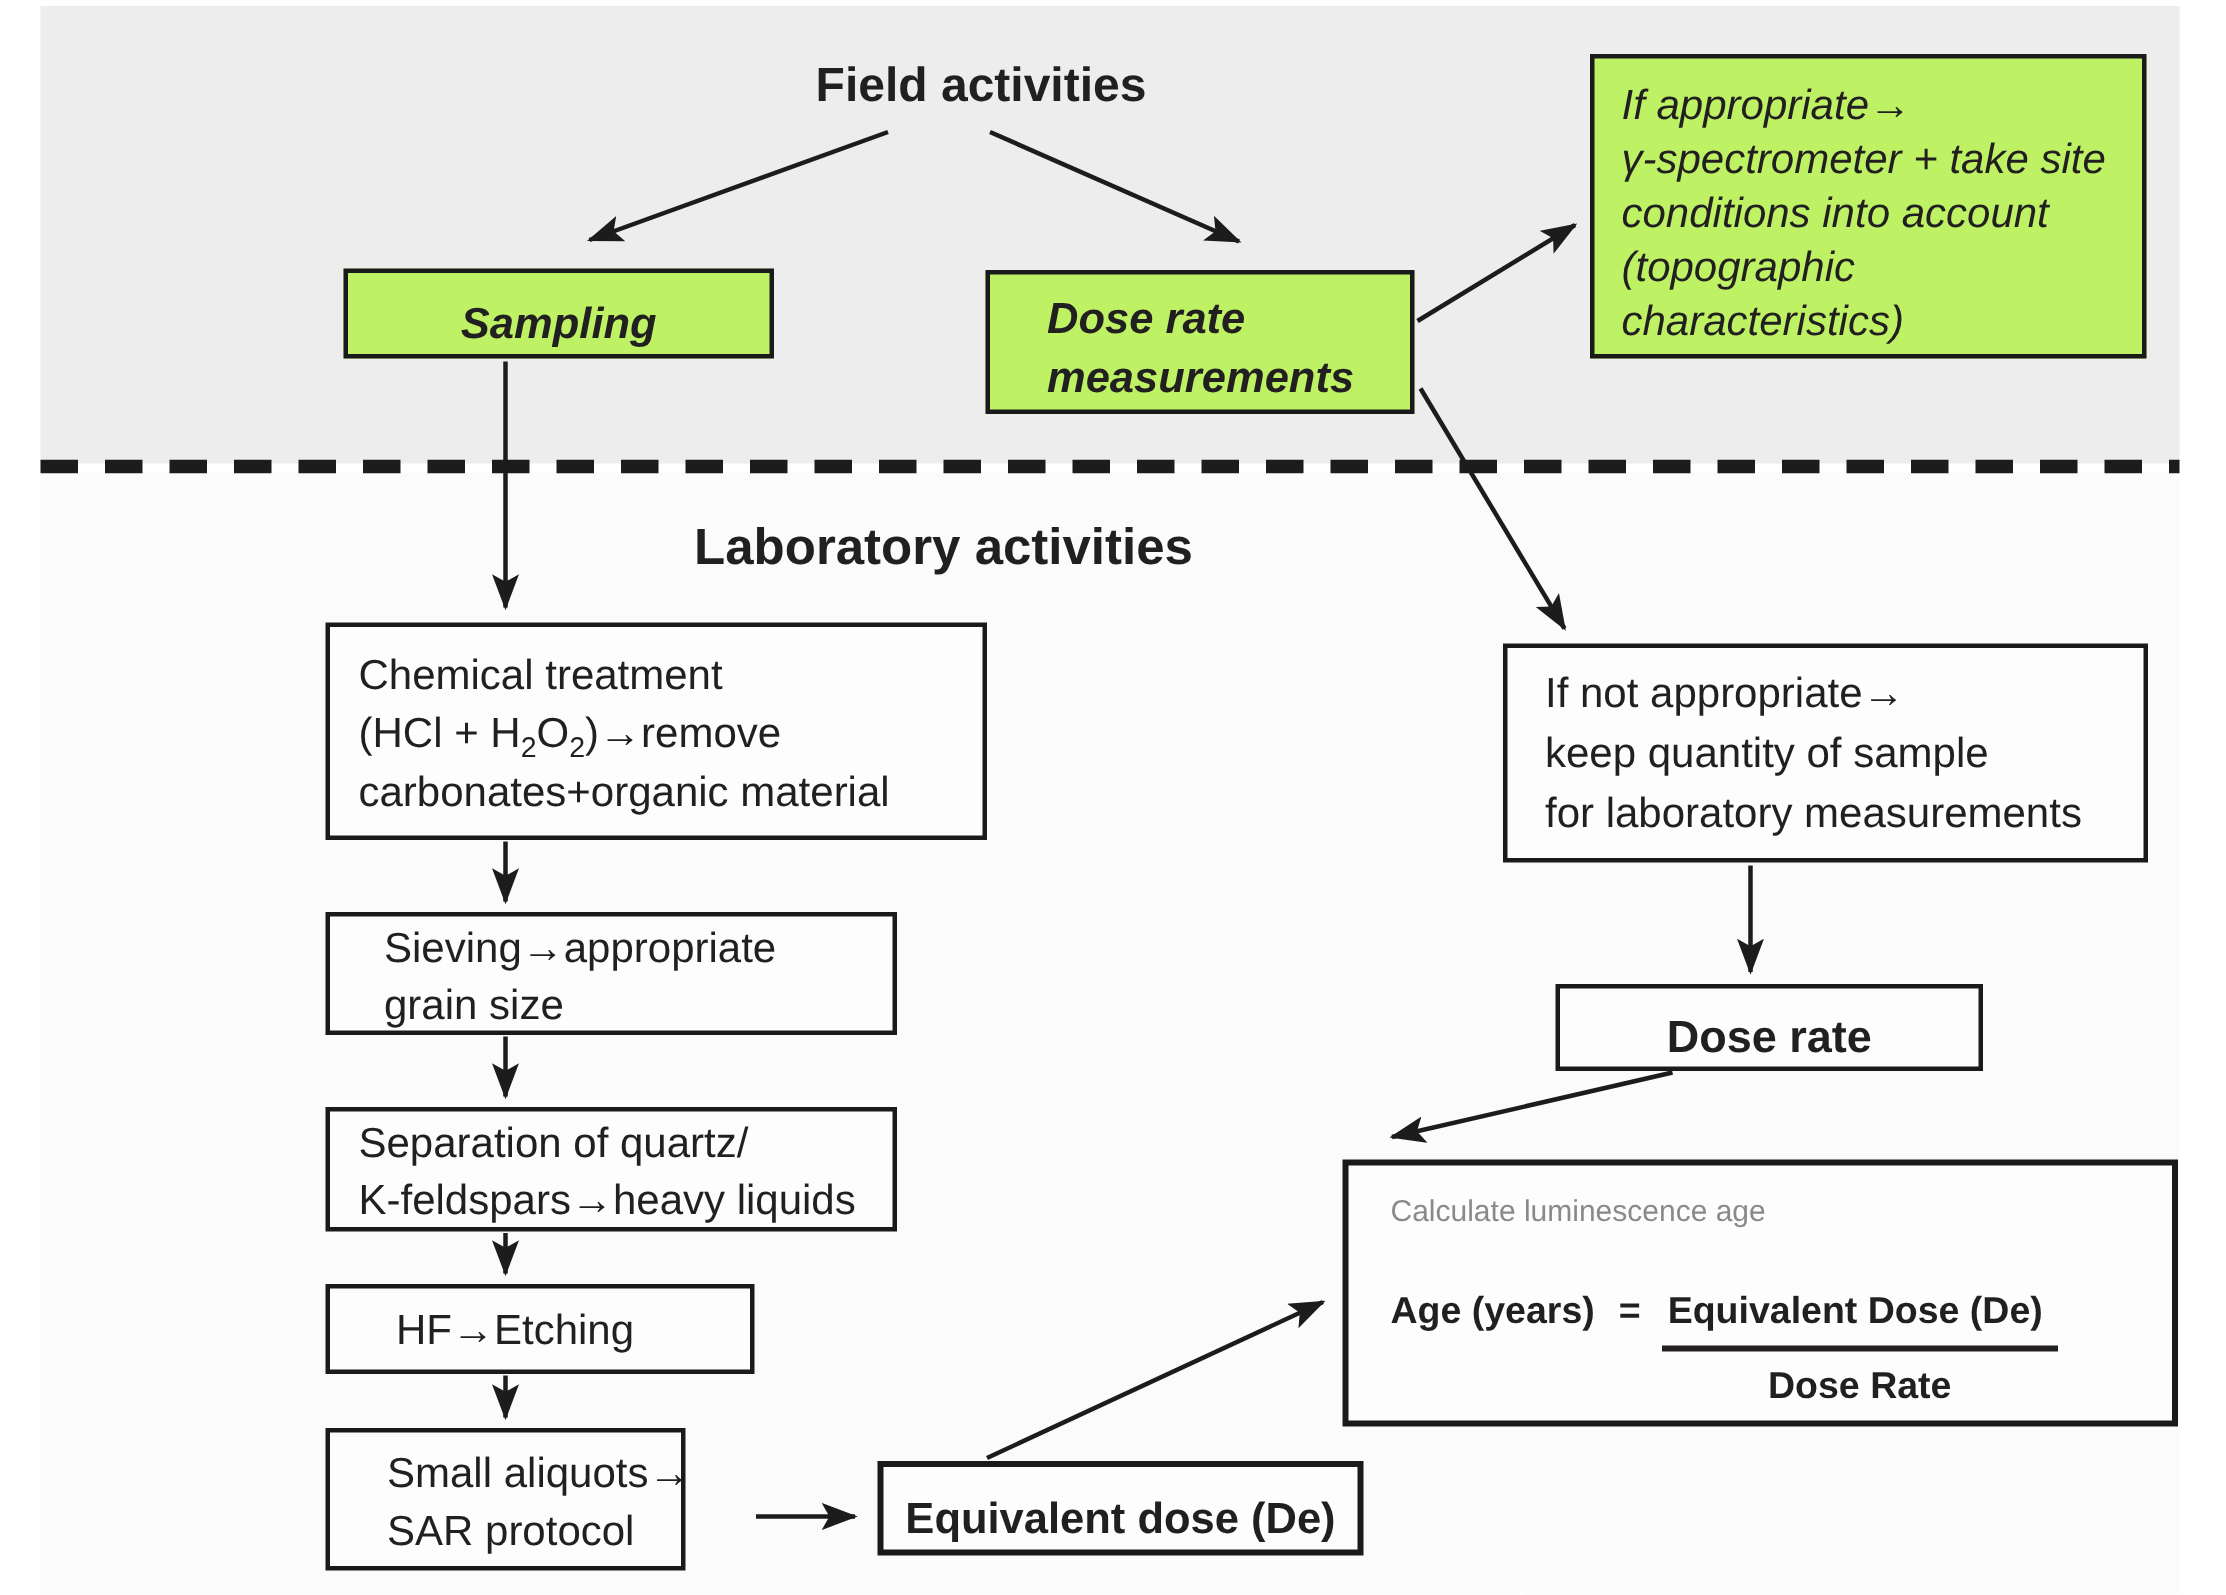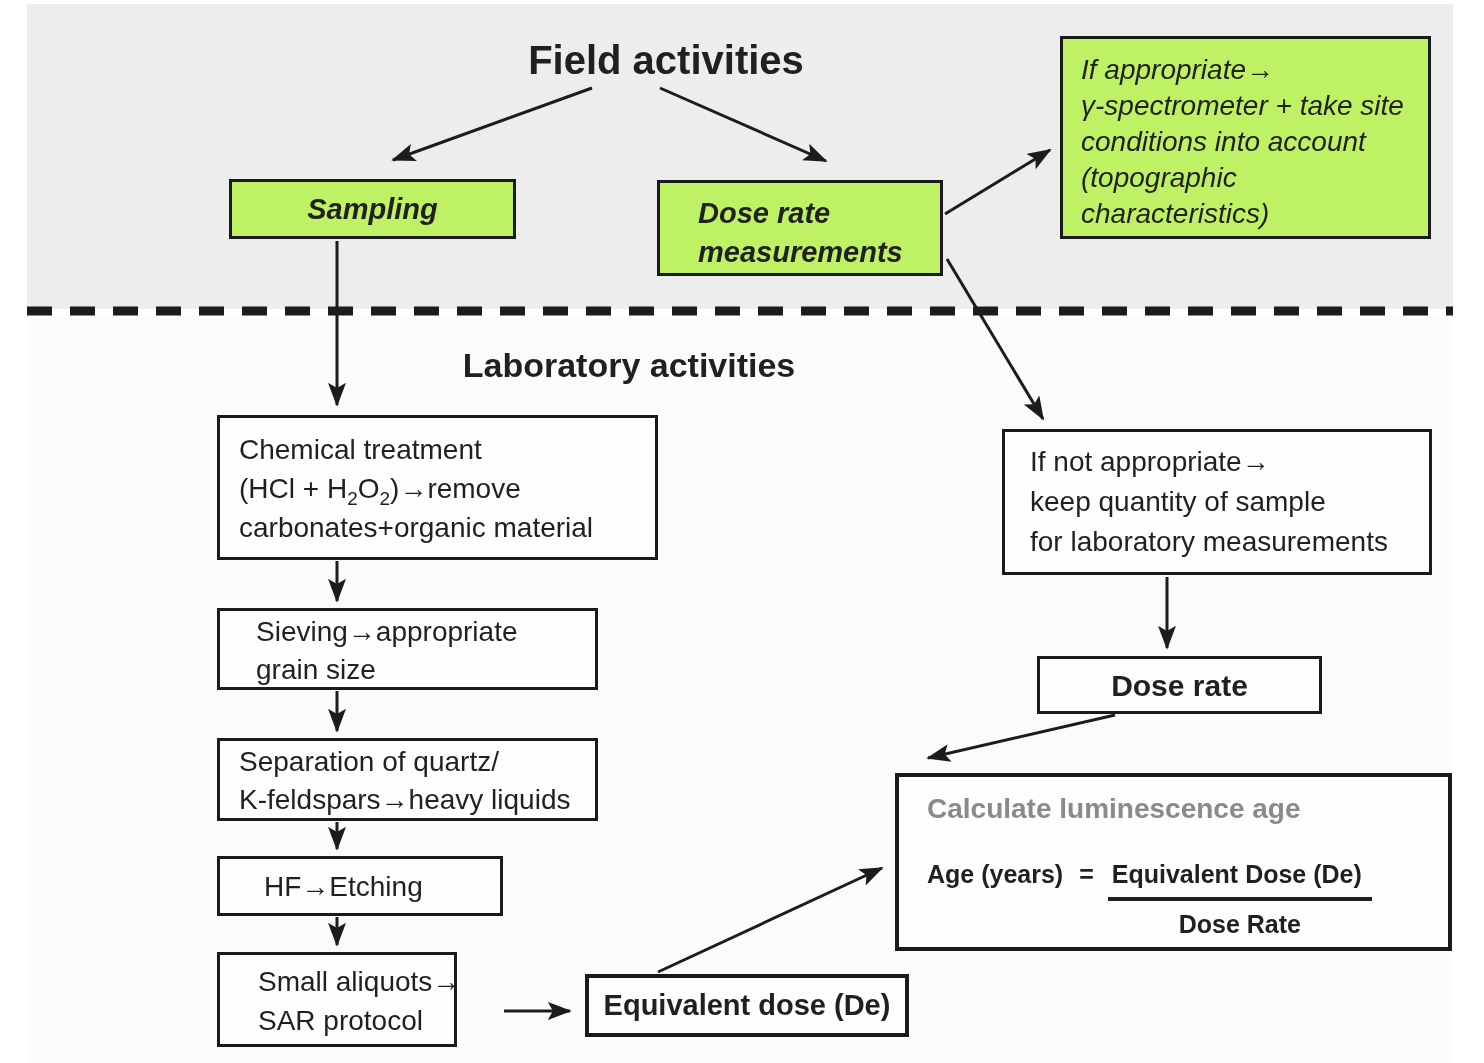--- a/index.html
+++ b/index.html
@@ -6,48 +6,48 @@
   .figure {
     position:relative; width:1484px; height:1063px; overflow:hidden;
     background:#ffffff; color:#221f20;
     font-family:"Liberation Sans","DejaVu Sans",sans-serif;
   }
   .band    { position:absolute; left:27px; top:4px; width:1426px; height:305px; background:#ededed; }
   .lowpane { position:absolute; left:27px; top:315px; width:1426px; height:748px; background:#fbfbfb; }
   svg.connectors { position:absolute; left:0; top:0; pointer-events:none; }
 
   .sec-title { position:absolute; font-weight:bold; text-align:center; letter-spacing:0; }
-  .field-title { left:456px; top:38px;  width:420px; font-size:40px; }
+  .field-title { left:444px; top:38px;  width:420px; font-size:32px; }
   .lab-title   { left:429px; top:346px; width:400px; font-size:34px; }
 
   .box {
     position:absolute; box-sizing:border-box;
     border:3px solid #1a1a1a; background:#fdfdfd;
     font-size:28px; line-height:39px; color:#221f20;
   }
   .box.graybg { background:#bef264;font-style:italic; }
   .box.bold   { font-weight:bold; }
-  .box.center { display:flex; align-items:center; justify-content:center; }
+  .box.center { display:flex; align-items:flex-end; justify-content:center; }
   .box.vcenter{ display:flex; align-items:center; }
   .line { white-space:nowrap; }
 
   .b-sampling   { left:229px; top:179px; width:287px; height:60px;  font-size:29px; }
   .b-drm        { left:657px; top:180px; width:286px; height:96px;  padding:11px 0 0 38px; font-size:29px; }
   .b-ifapp      { left:1060px; top:36px;  width:371px; height:203px; padding:13px 0 0 18px; line-height:36px; }
   .b-chem       { left:217px; top:415px; width:441px; height:145px; padding:12px 0 0 19px; }
   .b-sieve      { left:217px; top:608px; width:381px; height:82px;  padding:2px 0 0 36px; line-height:38px; }
   .b-sep        { left:217px; top:738px; width:381px; height:83px;  padding:2px 0 0 19px; line-height:38px; }
   .b-hf         { left:217px; top:856px; width:286px; height:60px;  padding-left:44px; }
   .b-small      { left:217px; top:952px; width:240px; height:95px;  padding:7px 0 0 38px; }
   .b-eqd        { left:585px; top:974px; width:324px; height:63px;  font-size:29px; border-width:4px; }
   .b-ifnot      { left:1002px; top:429px; width:430px; height:146px; padding:10px 0 0 25px; line-height:40px; }
   .b-doserate   { left:1037px; top:656px; width:285px; height:58px;  font-size:30px; }
   .b-calc       { left:895px; top:773px; width:557px; height:178px; border-width:4px; }
 
-  .calc-title { position:absolute; left:28px; top:12px; font-size:28px; font-weight:bold; color:#8a8a8a; white-space:nowrap; }
+  .calc-title { position:absolute; left:28px; top:12px; font-size:20px; font-weight:normal; color:#8a8a8a; white-space:nowrap; }
   .formula { position:absolute; left:28px; top:82px; display:flex; align-items:flex-start;
              font-size:25px; font-weight:bold; line-height:30px; white-space:nowrap; }
   .formula .eq { margin:0 14px 0 16px; }
   .frac .num { padding:0 10px 8px 4px; border-bottom:4px solid #221f20; }
   .frac .den { padding-top:8px; text-align:center; }
 
   sub.chem-sub { font-size:19px; line-height:0; }
 </style>
 </head>
 <body>

